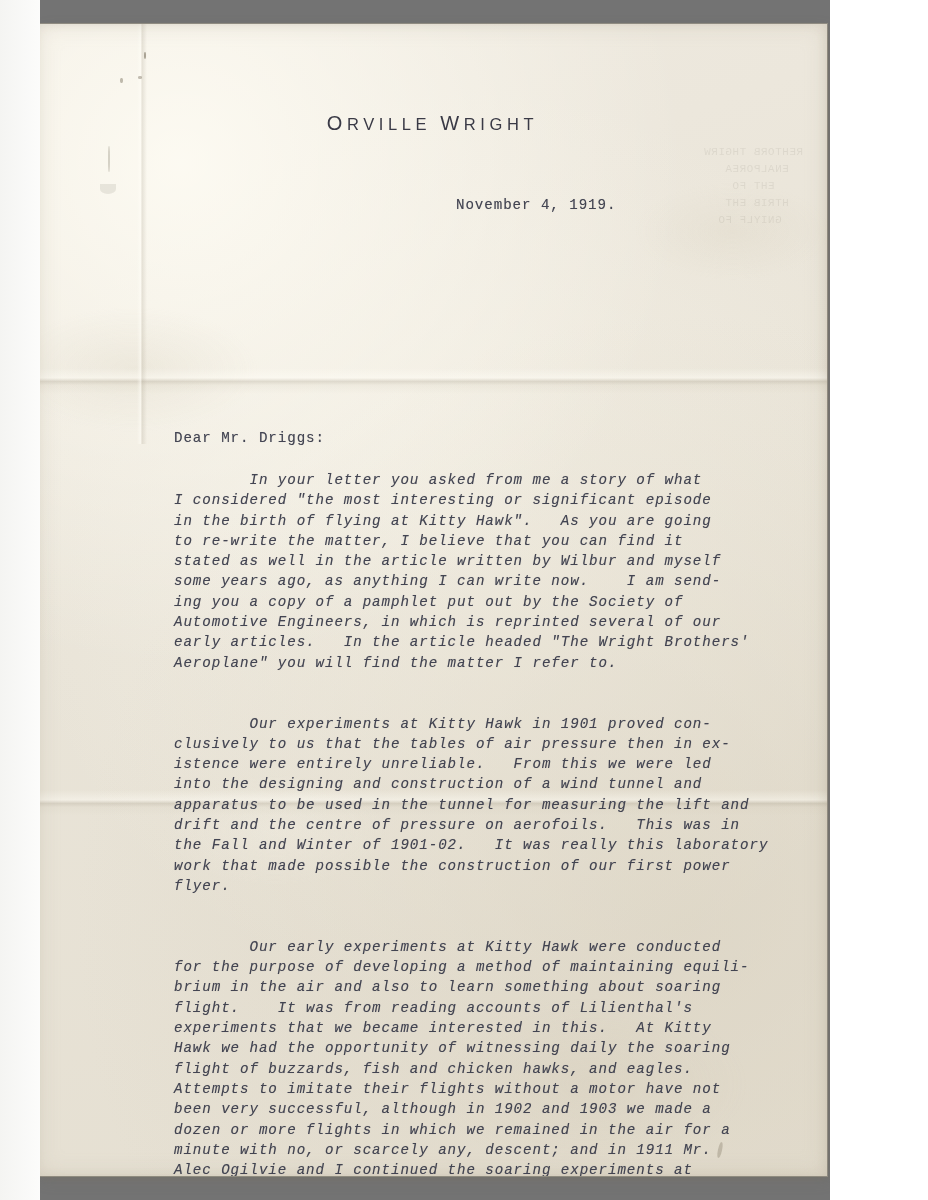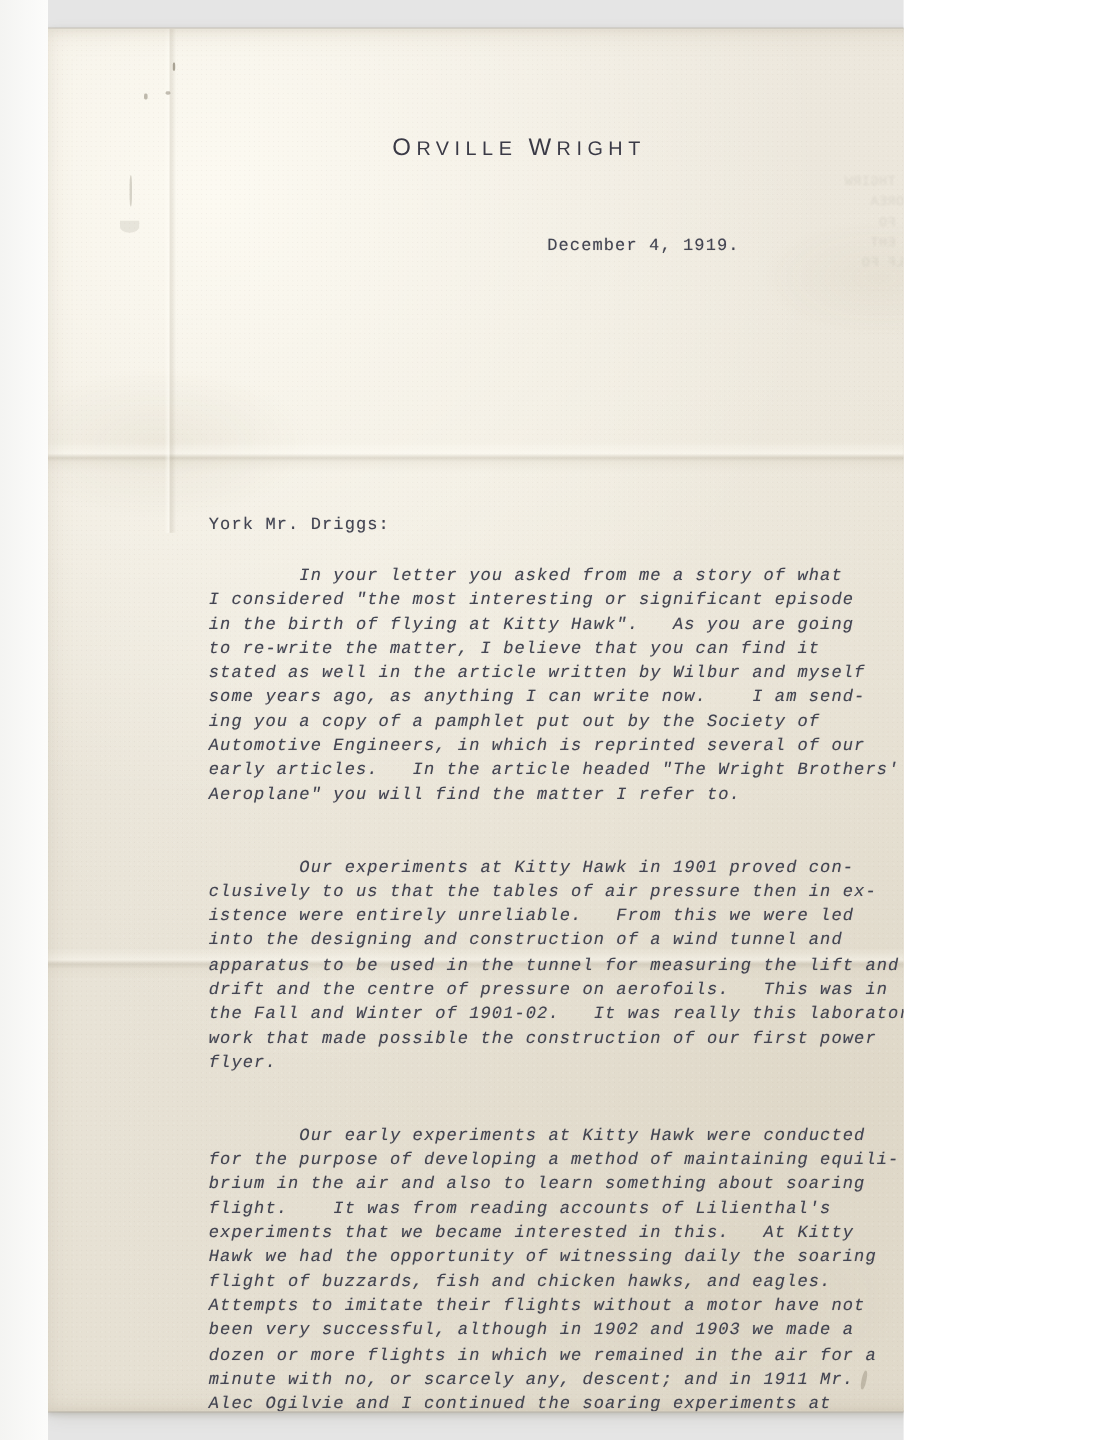--- a/index.html
+++ b/index.html
@@ -10,23 +10,23 @@
   body {
     width: 928px;
     height: 1200px;
     overflow: hidden;
     font-family: "Liberation Mono", "DejaVu Sans Mono", monospace;
   }
 
   
   #scan {
     position: relative;
-    width: 753px;
+    width: 830px;
     height: 1200px;
-    background: #e5e5e5;
+    background: #737373;
     overflow: hidden;
   }
   #scan::after {
     
     content: "";
     position: absolute;
     left: 0; top: 0; bottom: 0;
     width: 40px;
     background: linear-gradient(to right, #f4f4f2, #fcfcfb);
     pointer-events: none;
@@ -248,24 +248,24 @@
     <div class="pin pin-c"></div>
     <div class="pin pin-d"></div>
     <div class="pin pin-e"></div>
     <div class="pencil-mark"></div>
 
     <div id="content">
 
       <div class="letterhead lh-name"><span class="cap">O</span>RVILLE <span class="cap">W</span>RIGHT</div>
 
 
-      <div class="typed date-line">December 4, 1919.</div>
-
-
-      <div class="typed salutation">York Mr. Driggs:</div>
+      <div class="typed date-line">November 4, 1919.</div>
+
+
+      <div class="typed salutation">Dear Mr. Driggs:</div>
 
       <div class="typed body-text">        In your letter you asked from me a story of what
 I considered "the most interesting or significant episode
 in the birth of flying at Kitty Hawk".   As you are going
 to re-write the matter, I believe that you can find it
 stated as well in the article written by Wilbur and myself
 some years ago, as anything I can write now.    I am send-
 ing you a copy of a pamphlet put out by the Society of
 Automotive Engineers, in which is reprinted several of our
 early articles.   In the article headed "The Wright Brothers'

